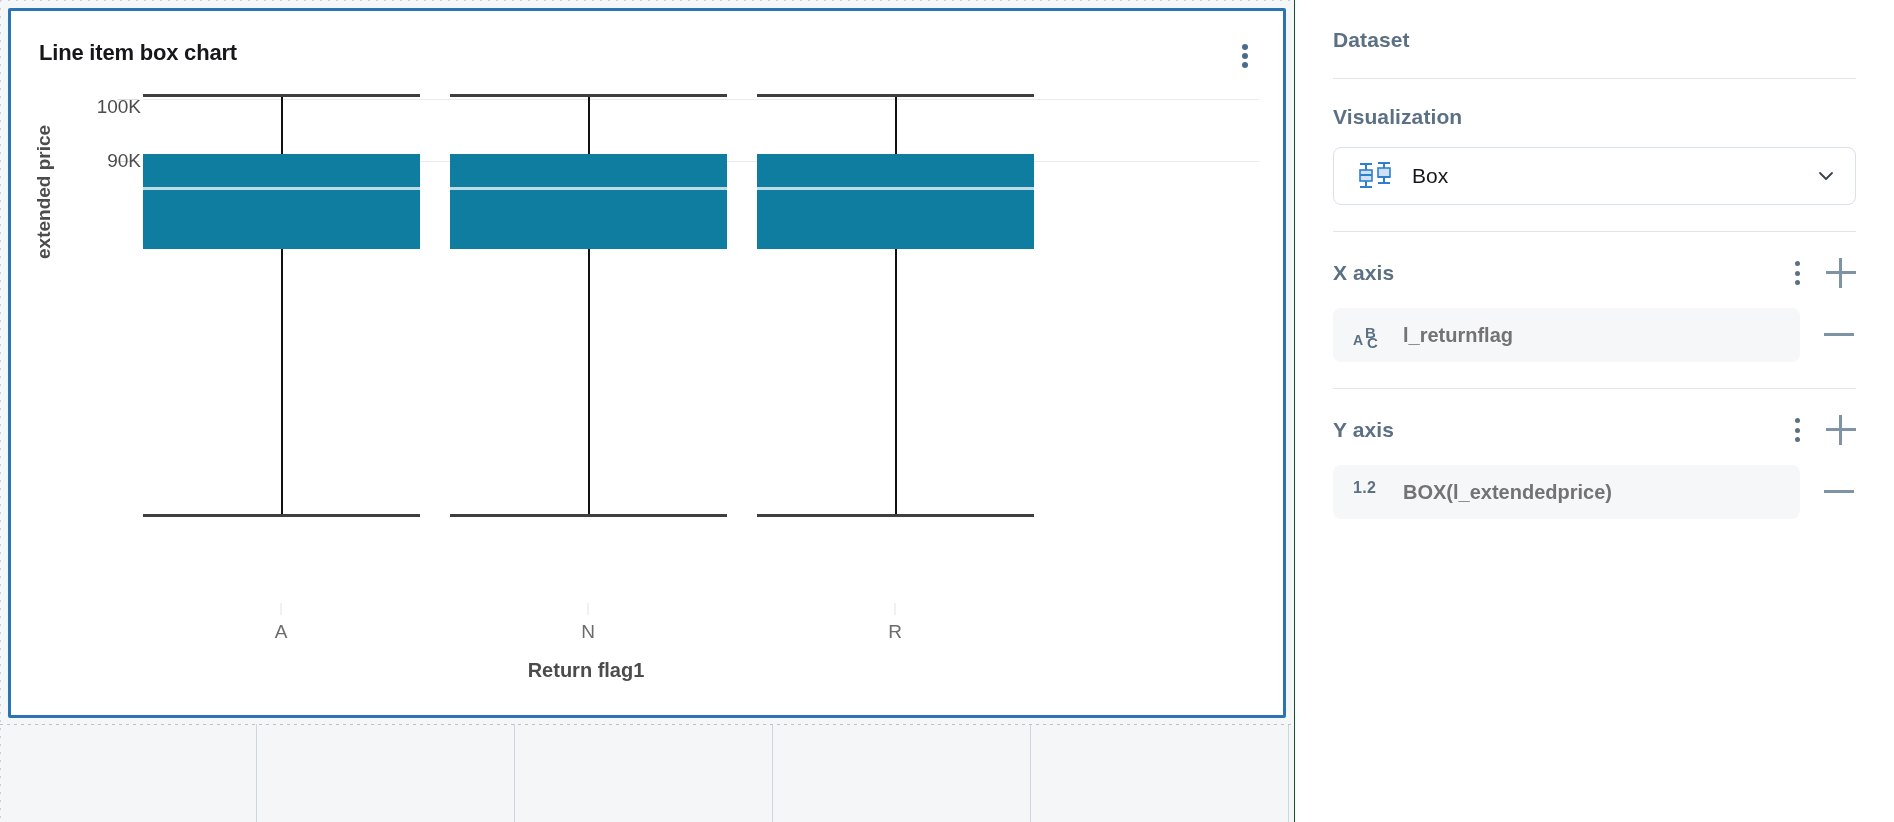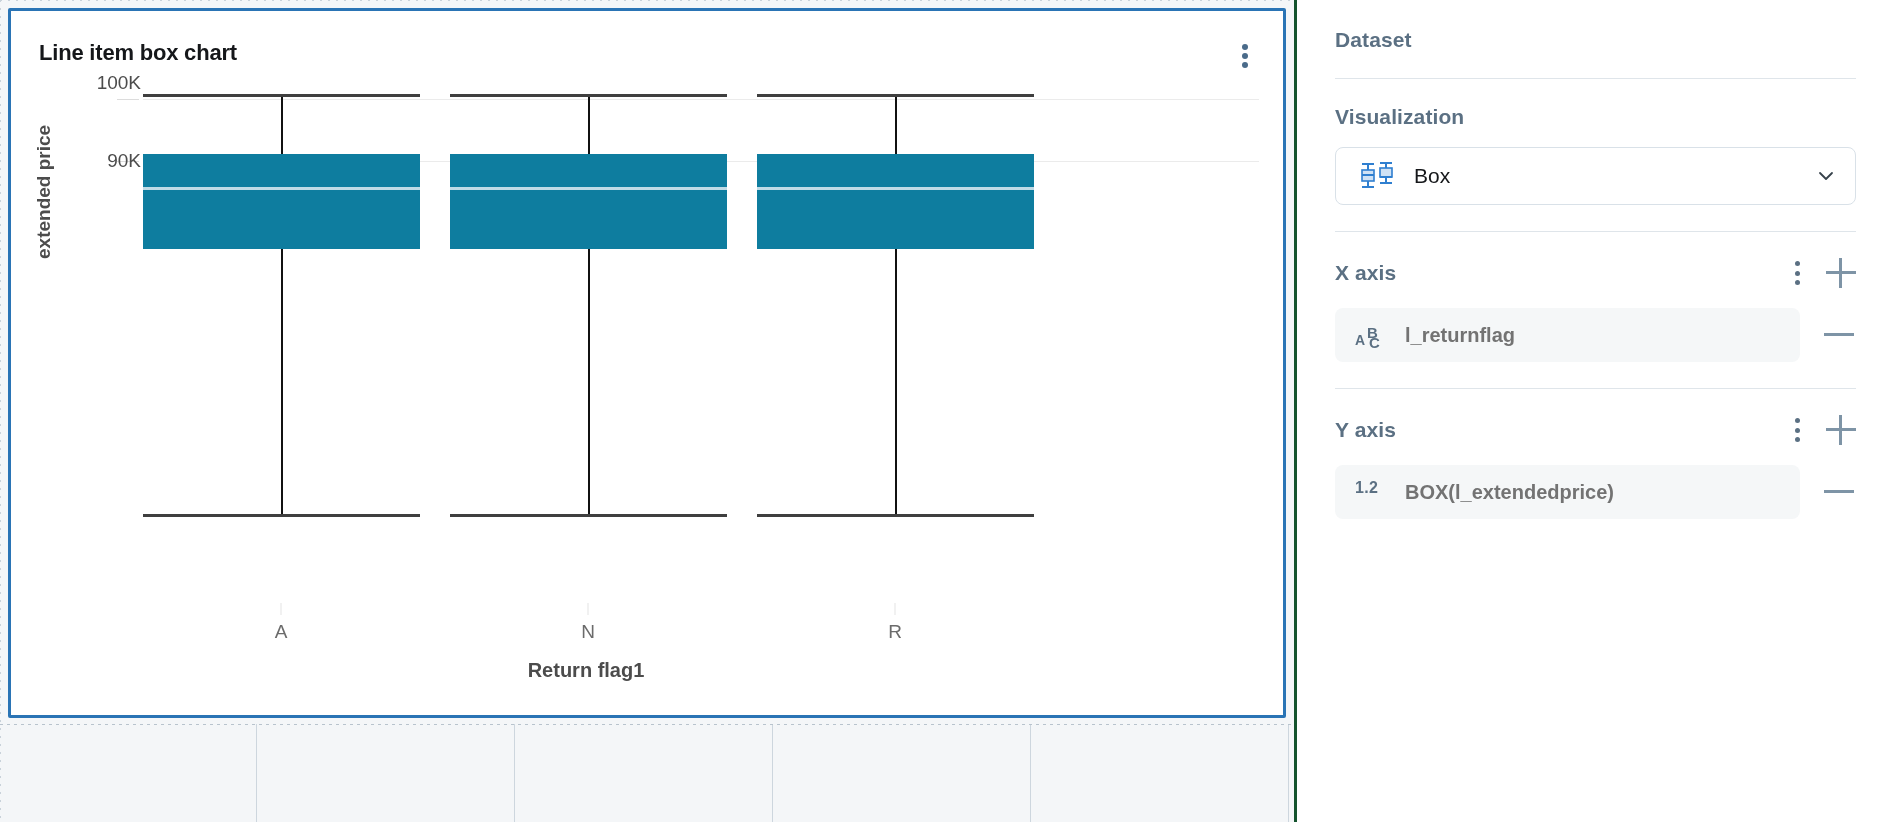--- a/index.html
+++ b/index.html
@@ -115,21 +115,21 @@
   }
   .box-rect { position: absolute; left: 0; right: 0; background: #0e7d9f; }
   .median { position: absolute; left: 0; right: 0; height: 3px; background: #bfdbe6; }
 
   
   .panel {
     position: relative;
     flex: 0 0 600px;
     width: 600px; height: 822px;
     background: #ffffff;
-    border-left: 3px solid #14532d;
+    border-left: 1px solid #14532d;
     padding: 0;
   }
   .panel-inner { padding: 0 38px; }
   .sec-label {
     font-size: 21px; font-weight: bold; color: #5b7083;
     letter-spacing: 0.1px;
   }
   .select {
     margin-top: 18px;
     height: 58px;
@@ -229,21 +229,21 @@
       <div class="plot">
 
         <div class="ylabel">extended price</div>
 
         <div class="gridline" style="top:88px;"></div>
         <div class="gridline" style="top:150px;"></div>
 
         <div class="tickdash" style="left:106px; top:88px;"></div>
         <div class="tickdash" style="left:106px; top:150px;"></div>
 
-        <div class="ytick ytick-100" style="top:72px;">100K</div>
+        <div class="ytick ytick-100" style="top:96px;">100K</div>
         <div class="ytick ytick-50" style="top:150px;">90K</div>
 
         <div class="box-group" style="left:132px; width:277px;">
           <div class="whisker-line" style="top:84px; height:154px;"></div>
           <div class="cap" style="top:83px;"></div>
           <div class="box-rect" style="top:143px; height:95px;"></div>
           <div class="median" style="top:176px;"></div>
           <div class="whisker-line" style="top:238px; height:266px;"></div>
           <div class="cap" style="top:503px;"></div>
         </div>

